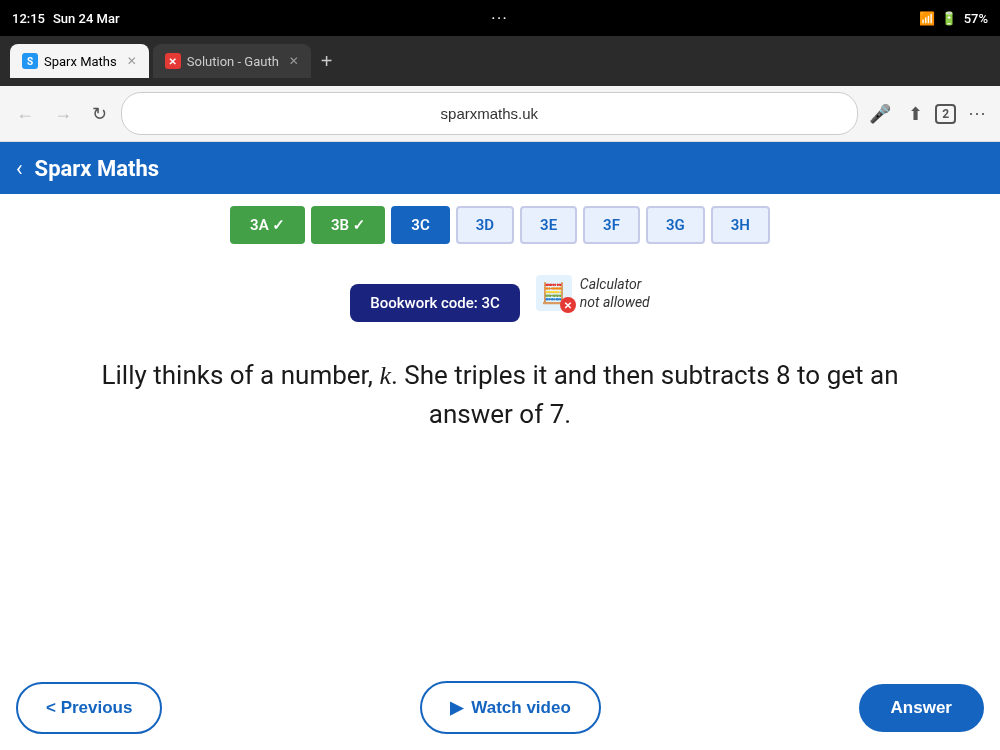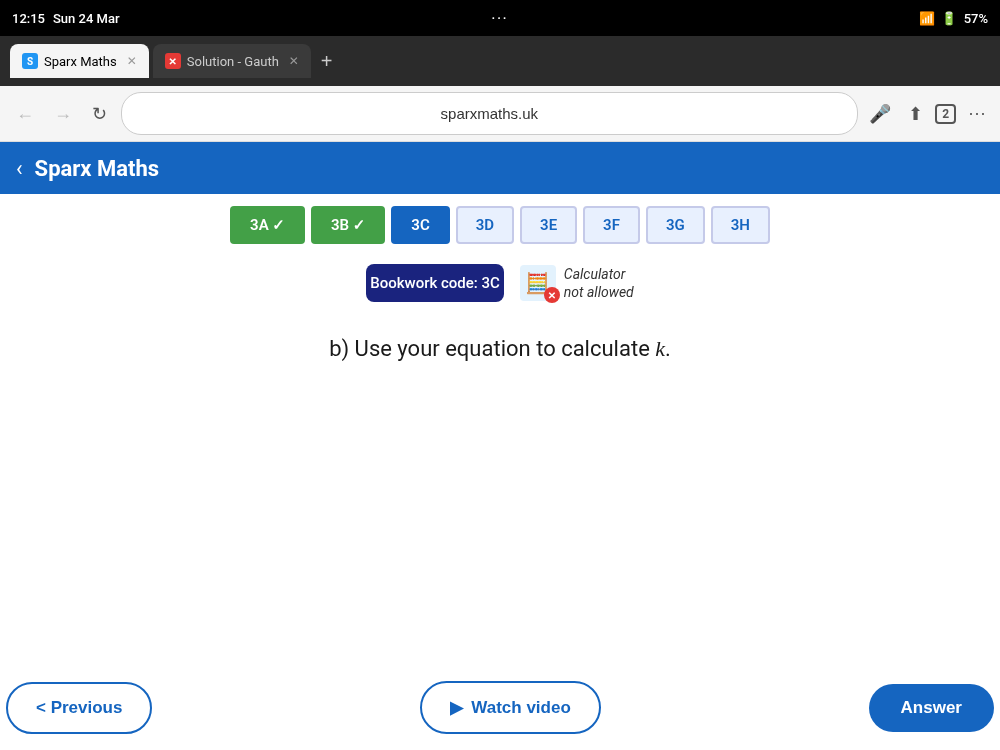--- a/index.html
+++ b/index.html
@@ -217,24 +217,25 @@
     .bookwork-row {
       display: flex;
       align-items: center;
       justify-content: center;
       gap: 16px;
       padding: 8px 0 4px;
     }
     .bookwork-code {
       background: #1a237e;
       color: white;
-      padding: 10px 4px;
+      padding: 10px 20px;
       border-radius: 8px;
       font-size: 15px;
       font-weight: 500;
+      margin-top: 20px;
     }
     .calculator-info {
       display: flex;
       align-items: center;
       gap: 8px;
       font-size: 14px;
       color: #333;
     }
     .calc-icon {
       position: relative;
@@ -297,21 +298,21 @@
 
     
     .bottom-bar {
       position: absolute;
       bottom: 0;
       left: 0;
       right: 0;
       display: flex;
       align-items: center;
       justify-content: space-between;
-      padding: 10px 6px 16px;
+      padding: 10px 16px 16px;
       background: #fff;
     }
     .btn-prev {
       border: 2px solid #1565C0;
       background: #fff;
       color: #1565C0;
       padding: 14px 28px;
       border-radius: 28px;
       font-size: 17px;
       font-weight: 600;
@@ -430,22 +431,22 @@
       <div class="calc-x">✕</div>
     </div>
     <div class="calc-text">
       <span>Calculator</span>
       <span>not allowed</span>
     </div>
   </div>
 </div>
 
 <div class="question-area">
-  <p class="sub-question">
-    b) Use your equation to calculate <em>k</em>.
+  <p class="question-text">
+    Lilly thinks of a number, <em>k</em>. She triples it and then subtracts 8 to get an answer of 7.
   </p>
 </div>
 
 <div class="bottom-bar">
   <button class="btn-prev">
     <span>&lt; Previous</span>
   </button>
   <button class="btn-watch">
     <span>▶</span>
     <span>Watch video</span>

